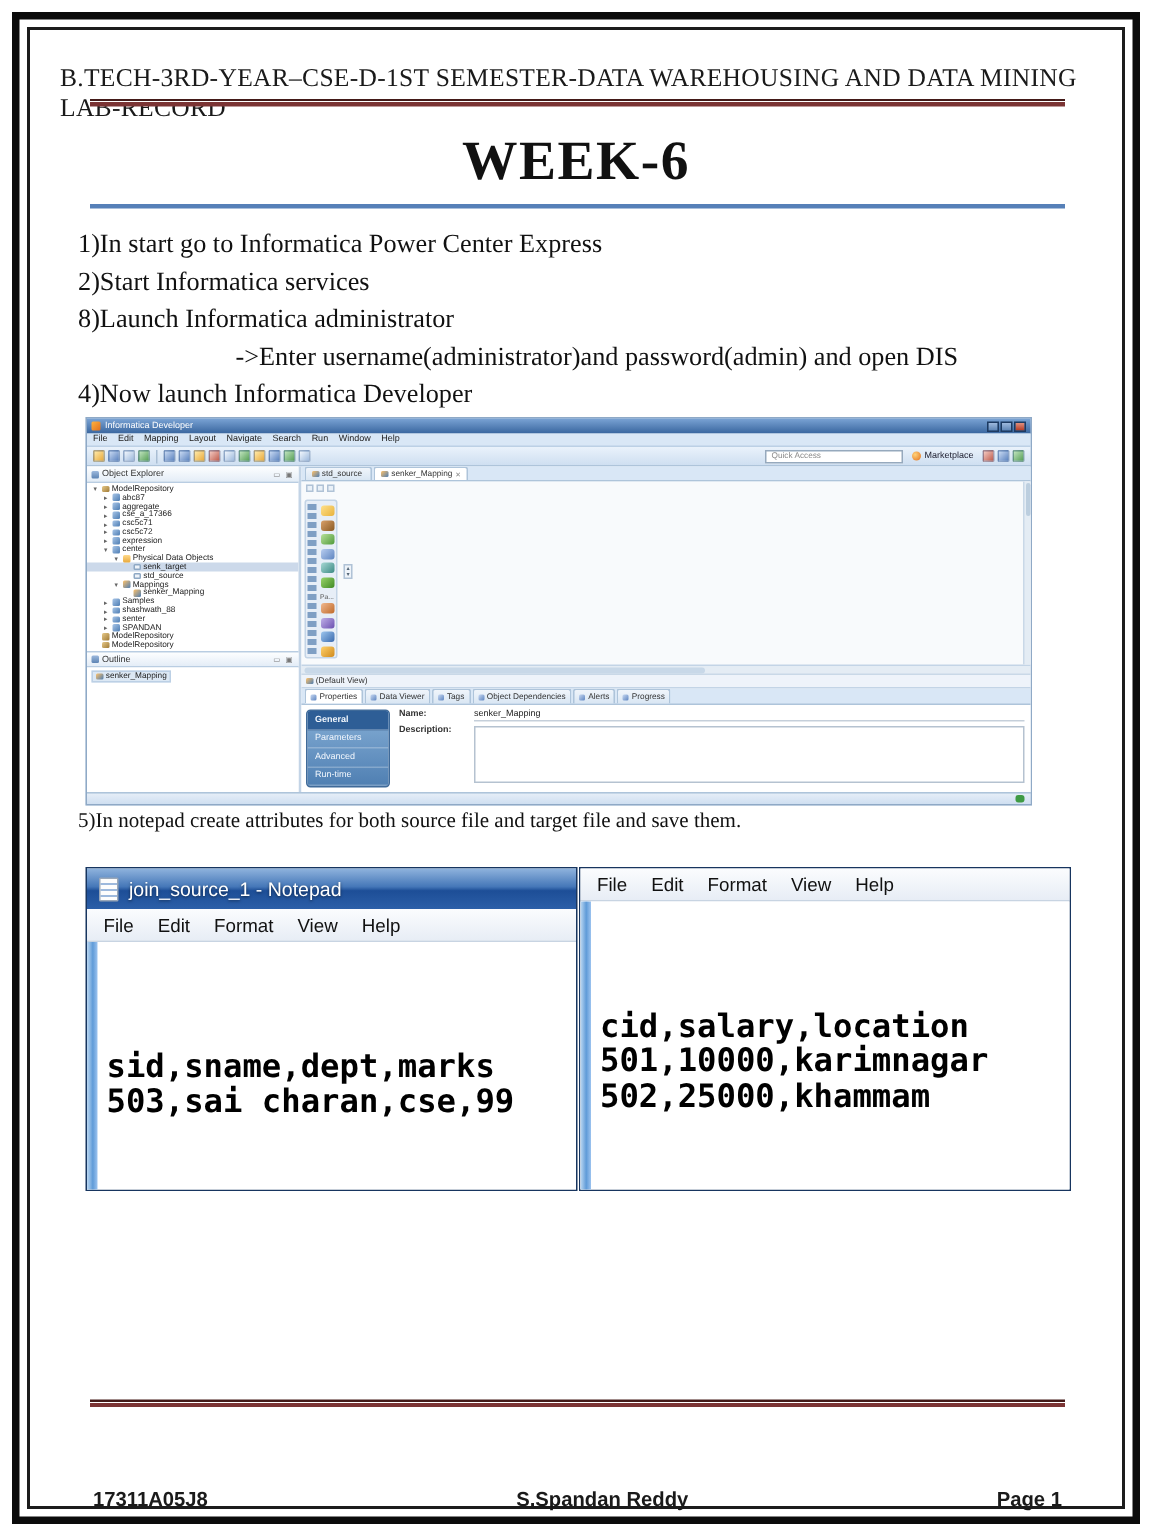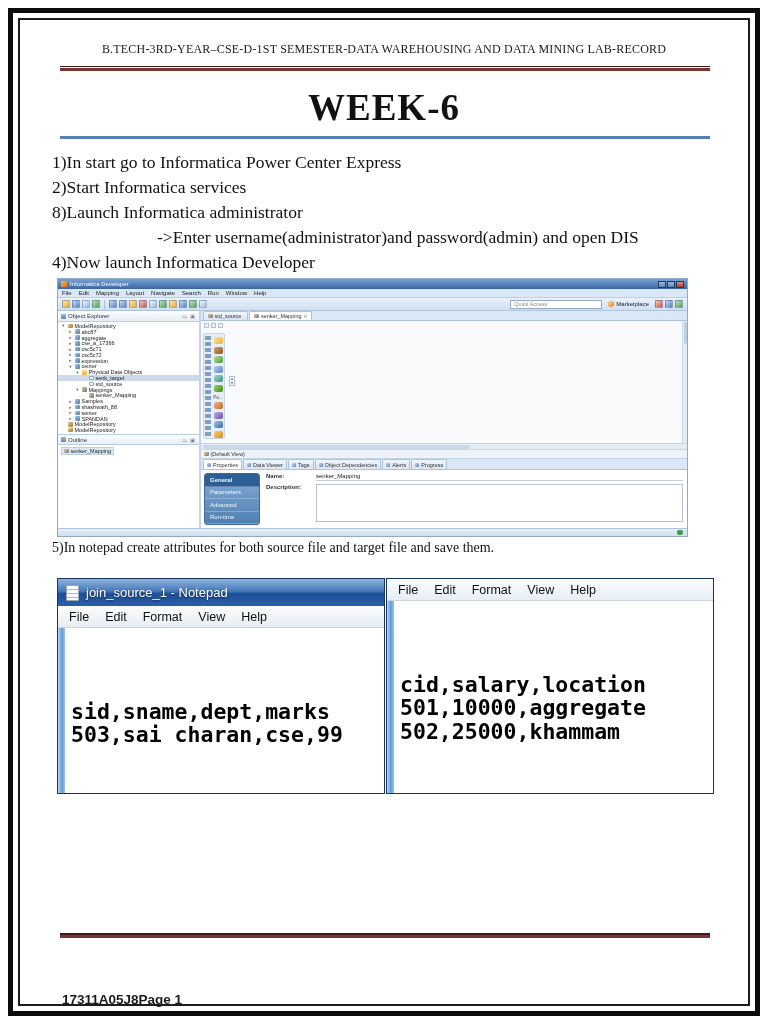--- a/index.html
+++ b/index.html
@@ -2,22 +2,22 @@
 <html style="--rule-maroon: #7b3434; --rule-blue: #5680b8; --titlebar-blue: #2c5fa8; --selection: #ccd9ea; --status-green: #3f9b44;"><head>
 <meta charset="utf-8">
 <style>
   html,body{margin:0;padding:0;background:#e9e9e9;}
   .page{position:relative;width:768px;height:1024px;background:#fff;overflow:hidden;
         font-family:"Liberation Serif",serif;color:#111;}
   .frame-outer{position:absolute;inset:8px;border:5px solid #0b0b0b;pointer-events:none;}
   .frame-inner{position:absolute;inset:18px;border:2px solid #1c1c1c;pointer-events:none;}
 
   
-  .doc-header{position:absolute;top:42px;left:40px;right:40px;text-align:center;
-              font-size:12px;letter-spacing:.2px;color:#1a1a1a;}
+  .doc-header{position:absolute;top:42px;left:40px;right:40px;text-align:left;
+              font-size:17px;letter-spacing:.2px;color:#1a1a1a;}
   .rule-maroon{position:absolute;left:60px;right:58px;height:5px;
                background:linear-gradient(#431a18 0 30%,#fff 30% 42%,var(--rule-maroon,#7b3434) 42% 100%);}
   .rule-top{top:66px;}
   .rule-footer{top:933px;}
   .page-title{position:absolute;top:86px;left:0;right:0;margin:0;text-align:center;
               font-size:37px;font-weight:bold;letter-spacing:1px;}
   .rule-blue{position:absolute;top:136px;left:60px;right:58px;height:2.5px;
              background:var(--rule-blue,#5680b8);}
   .steps{position:absolute;top:150px;left:52px;right:40px;font-size:17.5px;line-height:25px;}
   .step-line{white-space:pre;}
@@ -491,22 +491,23 @@
     <span class="np-menu">File</span>
         <span class="np-menu">Edit</span>
         <span class="np-menu">Format</span>
         <span class="np-menu">View</span>
         <span class="np-menu">Help</span>
       </div>
     <div class="np-body">
       <div class="np-strip"></div>
       <div class="np-text">
         
-      <div class="np-line">cid,salary,location</div><div class="np-line">501,10000,aggregate</div><div class="np-line">502,25000,khammam</div></div>
+      <div class="np-line">cid,salary,location</div><div class="np-line">501,10000,karimnagar</div><div class="np-line">502,25000,khammam</div></div>
     </div>
   </div>
 
   <div class="rule-maroon rule-footer"></div>
   <div class="footer">
     <span class="left">17311A05J8</span>
+    <span class="center">S.Spandan Reddy</span>
     <span class="right">Page 1</span>
   </div>
 </div>
 
 </body></html>

